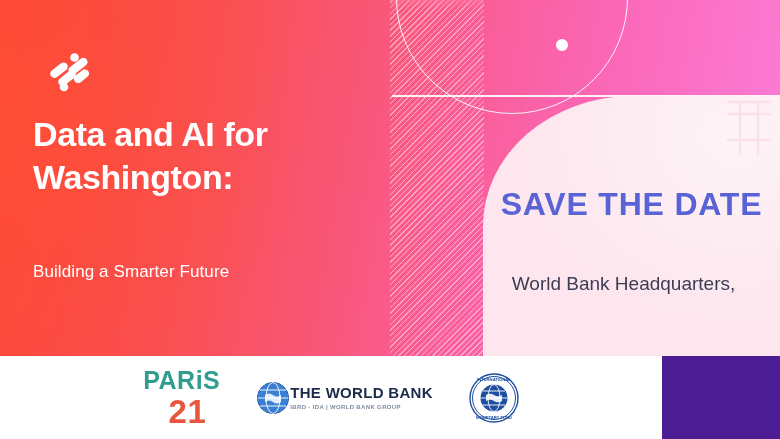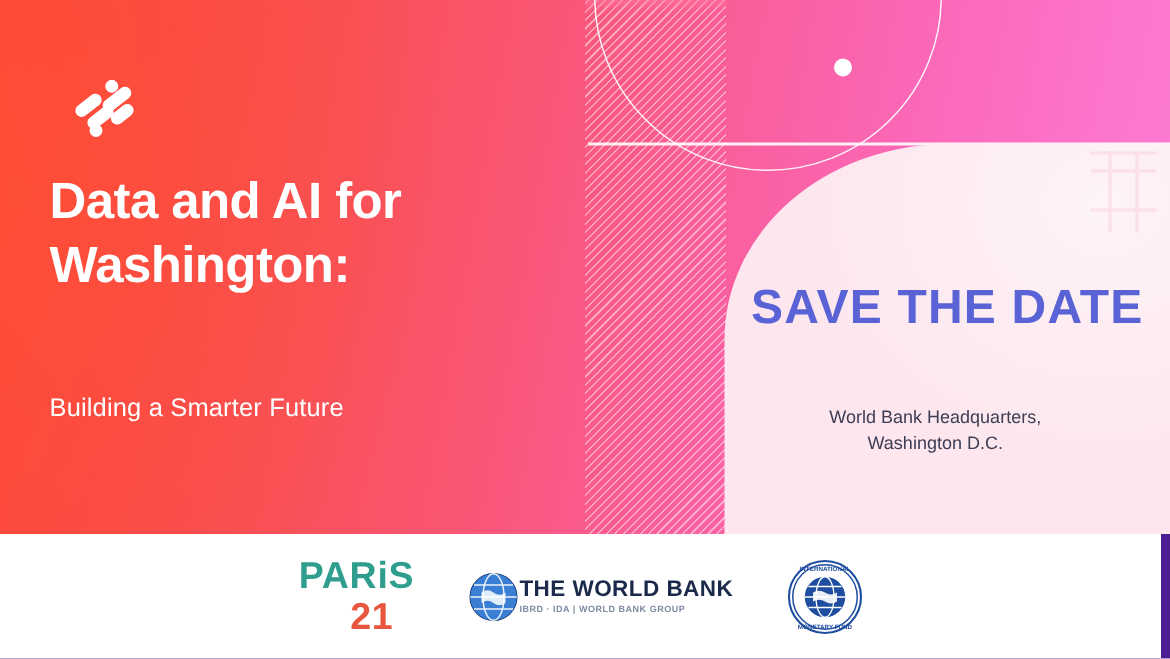--- a/index.html
+++ b/index.html
@@ -162,31 +162,31 @@
     font-weight: 700;
     letter-spacing: .2px;
     white-space: nowrap;
   }
   .venue {
     position: absolute;
     left: 483px; top: 270px;
     width: 281px;
     text-align: center;
     color: #3d3d56;
-    font-size: 12px;
+    font-size: 19px;
     font-weight: 400;
     line-height: 1.45;
   }
   .venue .ln { display: block; }
 
   
   #footer {
     position: absolute;
     left: 0; top: 356px;
-    width: 774px; height: 83px;
+    width: 662px; height: 83px;
     background: #ffffff;
     display: flex;
     align-items: center;
     justify-content: center;
     gap: 36px;
   }
 
   
   .logo-paris21 {
     display: flex;
@@ -195,21 +195,21 @@
     line-height: 1;
   }
   .logo-paris21 .p21-top {
     color: #2f9e8f;
     font-size: 25px;
     font-weight: 700;
     letter-spacing: .5px;
   }
   .logo-paris21 .p21-bot {
     color: #e8563f;
-    font-size: 25px;
+    font-size: 33px;
     font-weight: 700;
     letter-spacing: .5px;
     margin-top: 2px;
     align-self: flex-end;
     margin-right: 14px;
   }
 
   
   .logo-wb {
     display: flex;
@@ -282,21 +282,20 @@
     <div class="headline">
       <span class="ln">Data and AI for</span>
       <span class="ln">Washington:</span>
     </div>
 
     <div class="subhead">Building a Smarter Future</div>
 
     <div class="save-the-date">SAVE THE DATE</div>
     <div class="venue">
       <span class="ln">World Bank Headquarters,</span>
-      <span class="ln">Washington D.C.</span>
     </div>
 
   </div>
 
   <div id="footer">
 
     <div class="logo-paris21">
       <span class="p21-top">PARiS</span>
       <span class="p21-bot">21</span>
     </div>

